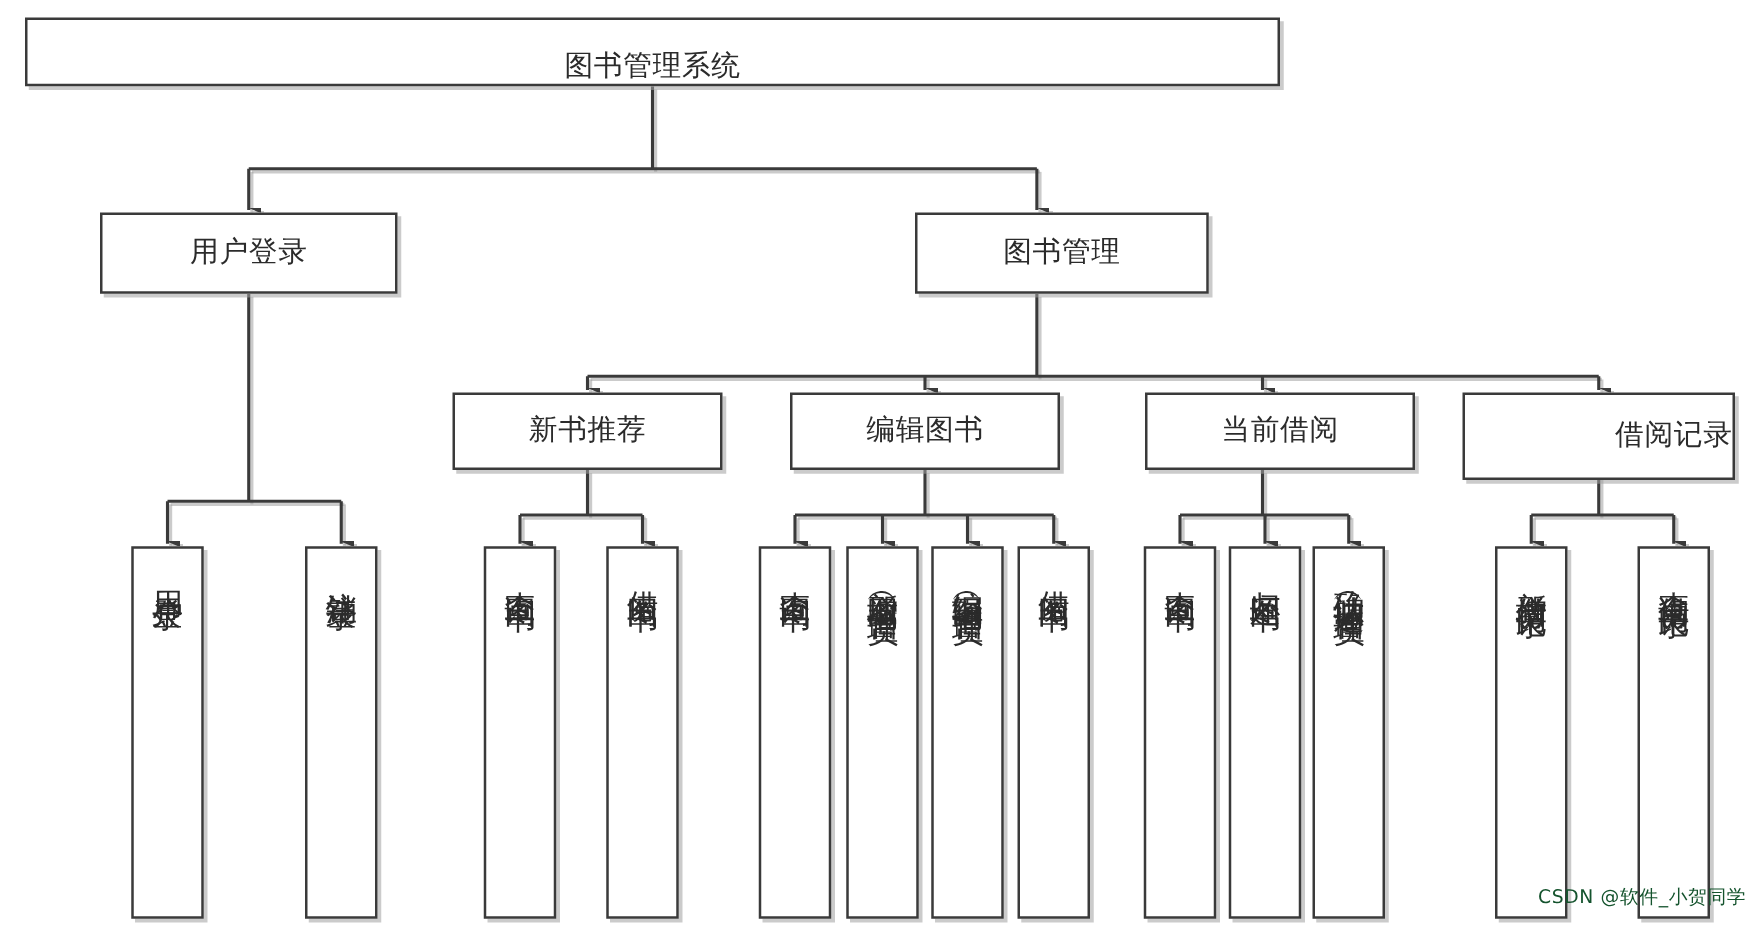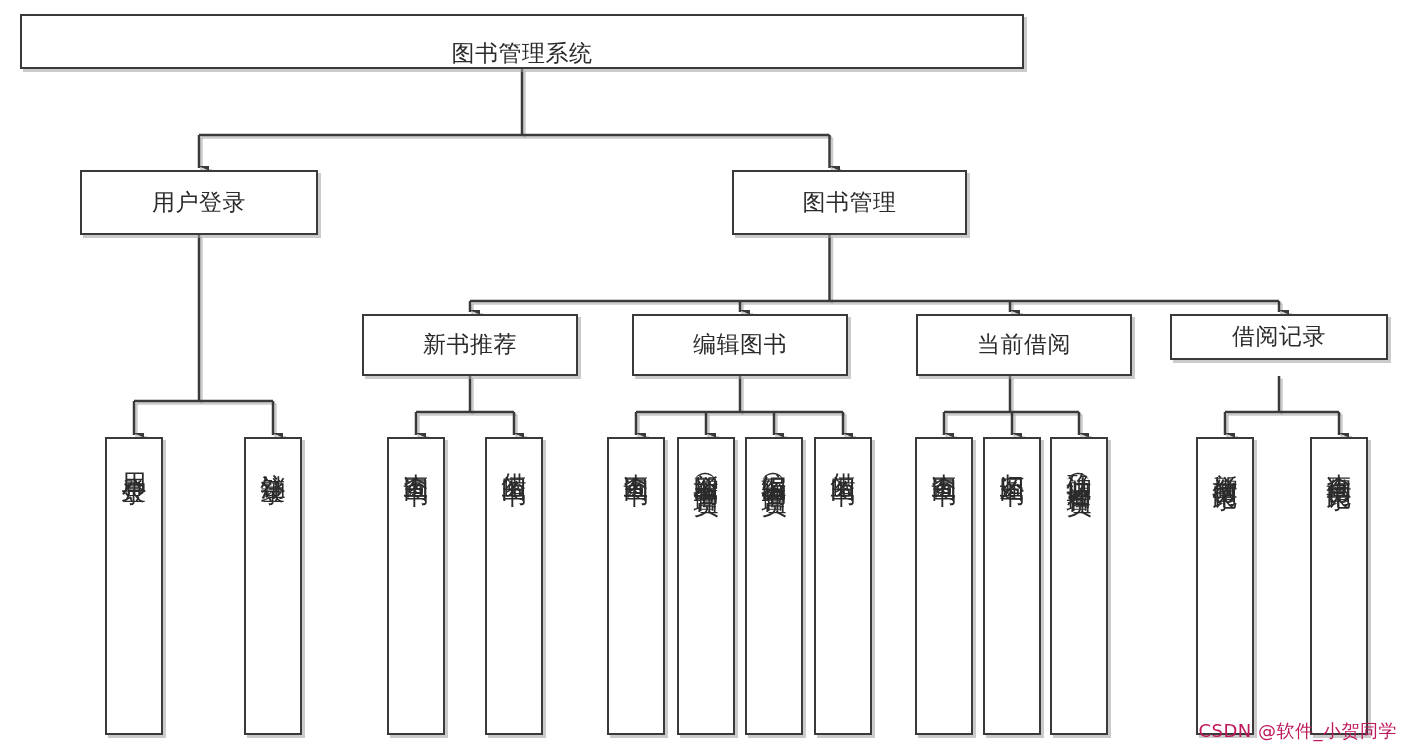--- a/index.html
+++ b/index.html
@@ -55,23 +55,23 @@
     writing-mode: vertical-rl;
     text-orientation: upright;
     font-size: 25px;
     letter-spacing: 3px;
     line-height: 1;
     white-space: nowrap;
   }
   #watermark {
     position: absolute;
     right: 8px;
-    bottom: 4px;
-    font-size: 18px;
-    color: #be185d;
+    bottom: 20px;
+    font-size: 15px;
+    color: #14532d;
     letter-spacing: 0.5px;
     z-index: 5;
     white-space: nowrap;
   }
 </style>
 </head>
 <body>
 
 <div id="canvas">
 
@@ -169,21 +169,21 @@
   </div>
 
   <div class="node horiz" style="left:632px;top:314px;width:216px;height:62px;">
     <span class="label">编辑图书</span>
   </div>
 
   <div class="node horiz" style="left:902px;top:314px;width:216px;height:62px;margin-left:14px;">
     <span class="label">当前借阅</span>
   </div>
 
-  <div class="node horiz" style="left:1170px;top:314px;width:218px;height:46px;">
+  <div class="node horiz" style="left:1170px;top:314px;width:218px;height:70px;justify-content:flex-end;">
     <span class="label">借阅记录</span>
   </div>
 
   <div class="node vert" style="left:105px;top:437px;width:58px;height:298px;">
     <span class="label">用户登录</span>
   </div>
 
   <div class="node vert" style="left:244px;top:437px;width:58px;height:298px;">
     <span class="label">注销登录</span>
   </div>

